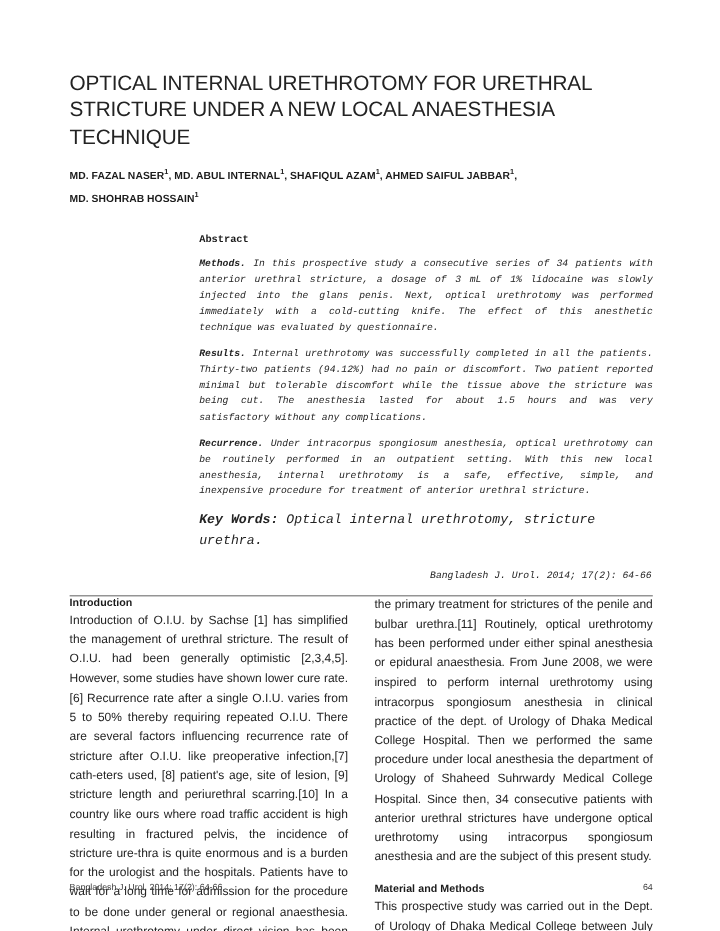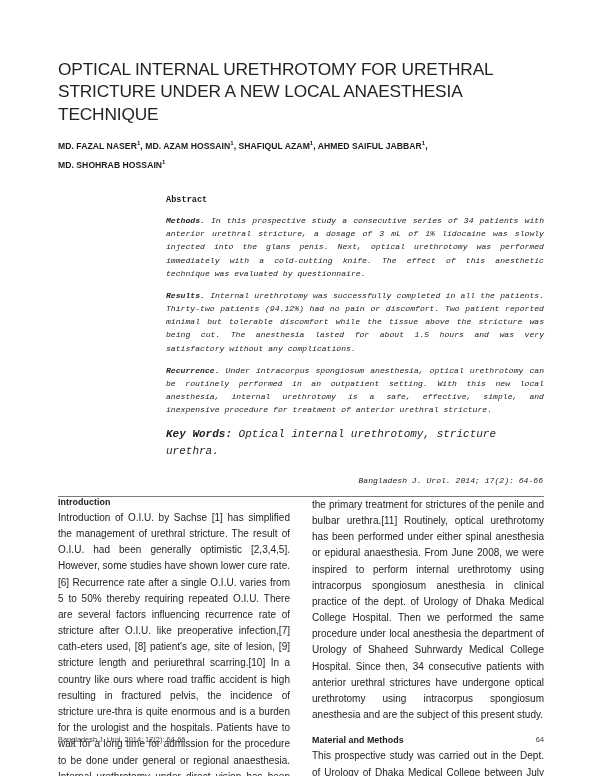--- a/index.html
+++ b/index.html
@@ -169,21 +169,21 @@
 </style>
 </head>
 <body>
 
 <div class="page">
   <div class="content">
 
     <h1 class="title">OPTICAL INTERNAL URETHROTOMY FOR URETHRAL STRICTURE UNDER A NEW LOCAL ANAESTHESIA TECHNIQUE</h1>
 
     <div class="authors">
-      <span>MD. FAZAL NASER</span><sup>1</sup><span>, MD. AZAM HOSSAIN</span><sup>1</sup><span>, SHAFIQUL AZAM</span><sup>1</sup><span>, AHMED SAIFUL JABBAR</span><sup>1</sup>,
+      <span>MD. FAZAL NASER</span><sup>1</sup><span>, MD. ABUL INTERNAL</span><sup>1</sup><span>, SHAFIQUL AZAM</span><sup>1</sup><span>, AHMED SAIFUL JABBAR</span><sup>1</sup>,
     </div>
     <div class="authors">
       <span>MD. SHOHRAB HOSSAIN</span><sup>1</sup>
     </div>
 
 
     <div class="abstract-wrap">
       <div class="abstract-heading">Abstract</div>
 
 

